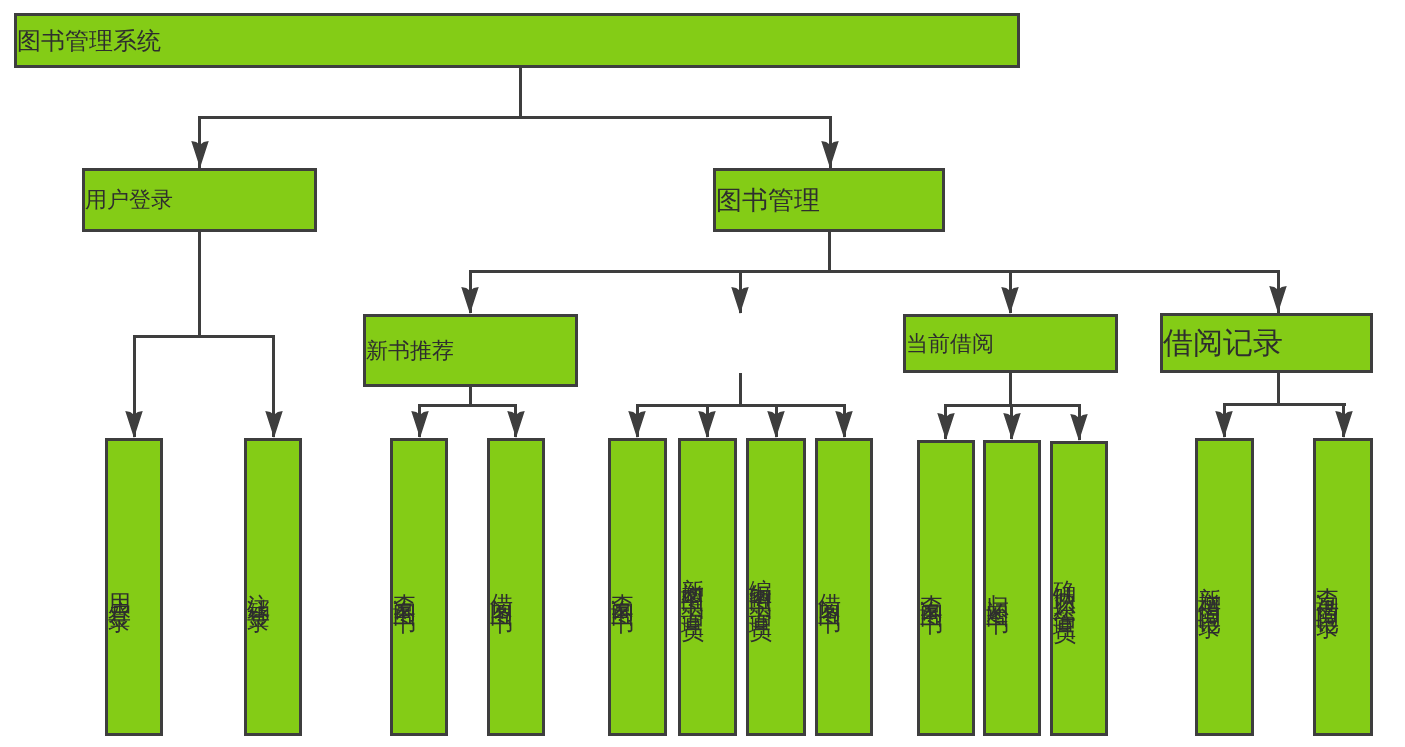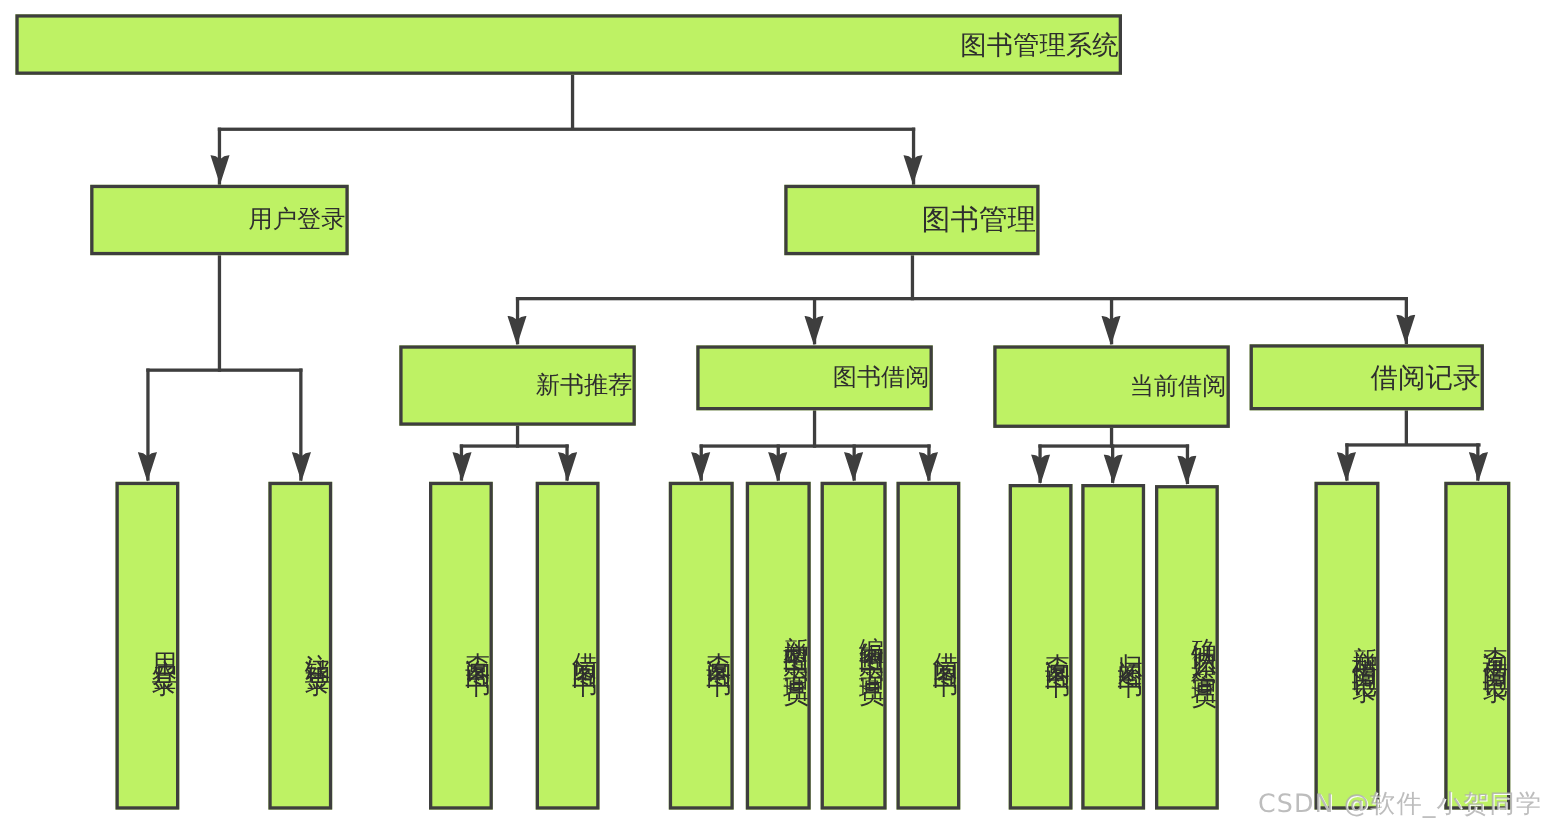--- a/index.html
+++ b/index.html
@@ -7,24 +7,24 @@
     position:relative;
     width:1405px;height:747px;
     background:#ffffff;
     overflow:hidden;
     font-family:"DejaVu Sans","Liberation Sans",sans-serif;
   }
   .node{
     position:absolute;
     box-sizing:border-box;
     border:3px solid #1d4ed8;
-    background:#bef264;
+    background:#84cc16;
     display:flex;
     align-items:center;
-    justify-content:flex-end;
+    justify-content:flex-start;
     color:#2e2e2e;
     line-height:1;
   }
   .node .lbl{white-space:nowrap;}
   .node.v .lbl{
     writing-mode:vertical-rl;
     text-orientation:mixed;
     letter-spacing:6px;
     white-space:normal;
   }
@@ -47,21 +47,20 @@
     text-shadow:1px 1px 0 rgba(255,255,255,0.95);
     letter-spacing:1px;
     z-index:50;
     white-space:nowrap;
   }
 </style>
 </head>
 <body>
 
 <div id="stage">
-  <div class="watermark">CSDN @软件_小贺同学</div>
 <div class="line" style="left: 519px; top: 68px; width: 3px; height: 50px; background: rgb(62, 62, 62);"></div>
     <div class="line" style="left: 198px; top: 116px; width: 634px; height: 3px; background: rgb(62, 62, 62);"></div>
     <div class="line" style="left: 198px; top: 116px; width: 3px; height: 52px; background: rgb(62, 62, 62);"></div>
     <div class="line" style="left: 829px; top: 116px; width: 3px; height: 52px; background: rgb(62, 62, 62);"></div>
     <div class="line" style="left: 198px; top: 232px; width: 3px; height: 106px; background: rgb(62, 62, 62);"></div>
     <div class="line" style="left: 133px; top: 335px; width: 142px; height: 3px; background: rgb(62, 62, 62);"></div>
     <div class="line" style="left: 133px; top: 335px; width: 3px; height: 102px; background: rgb(62, 62, 62);"></div>
     <div class="line" style="left: 272px; top: 335px; width: 3px; height: 102px; background: rgb(62, 62, 62);"></div>
     <div class="line" style="left: 828px; top: 232px; width: 3px; height: 41px; background: rgb(62, 62, 62);"></div>
     <div class="line" style="left: 469px; top: 270px; width: 811px; height: 3px; background: rgb(62, 62, 62);"></div>
@@ -112,27 +111,24 @@
     </div>
     <div class="node" style="left: 82px; top: 168px; width: 235px; height: 64px; font-size: 22px; border-color: rgb(62, 62, 62); color: rgb(46, 46, 46);">
       <span class="lbl">用户登录</span>
     </div>
     <div class="node" style="left: 713px; top: 168px; width: 232px; height: 64px; font-size: 26px; border-color: rgb(62, 62, 62); color: rgb(46, 46, 46);">
       <span class="lbl">图书管理</span>
     </div>
     <div class="node" style="left: 363px; top: 314px; width: 215px; height: 73px; font-size: 22px; border-color: rgb(62, 62, 62); color: rgb(46, 46, 46);">
       <span class="lbl">新书推荐</span>
     </div>
-    <div class="node" style="left: 633px; top: 314px; width: 215px; height: 59px; font-size: 22px; border-color: rgb(62, 62, 62); color: rgb(46, 46, 46);">
-      <span class="lbl">图书借阅</span>
-    </div>
-    <div class="node" style="left: 903px; top: 314px; width: 215px; height: 75px; font-size: 22px; border-color: rgb(62, 62, 62); color: rgb(46, 46, 46);">
+    <div class="node" style="left: 903px; top: 314px; width: 215px; height: 59px; font-size: 22px; border-color: rgb(62, 62, 62); color: rgb(46, 46, 46);">
       <span class="lbl">当前借阅</span>
     </div>
-    <div class="node" style="left: 1136px; top: 313px; width: 213px; height: 60px; font-size: 25px; border-color: rgb(62, 62, 62); color: rgb(46, 46, 46);">
+    <div class="node" style="left: 1160px; top: 313px; width: 213px; height: 60px; font-size: 30px; border-color: rgb(62, 62, 62); color: rgb(46, 46, 46);">
       <span class="lbl">借阅记录</span>
     </div>
     <div class="node v" style="left: 105px; top: 438px; width: 58px; height: 298px; font-size: 23px; border-color: rgb(62, 62, 62); color: rgb(46, 46, 46);">
       <span class="lbl">用户登录</span>
     </div>
     <div class="node v" style="left: 244px; top: 438px; width: 58px; height: 298px; font-size: 23px; border-color: rgb(62, 62, 62); color: rgb(46, 46, 46);">
       <span class="lbl">注销登录</span>
     </div>
     <div class="node v" style="left: 390px; top: 438px; width: 58px; height: 298px; font-size: 23px; border-color: rgb(62, 62, 62); color: rgb(46, 46, 46);">
       <span class="lbl">查询图书</span>

